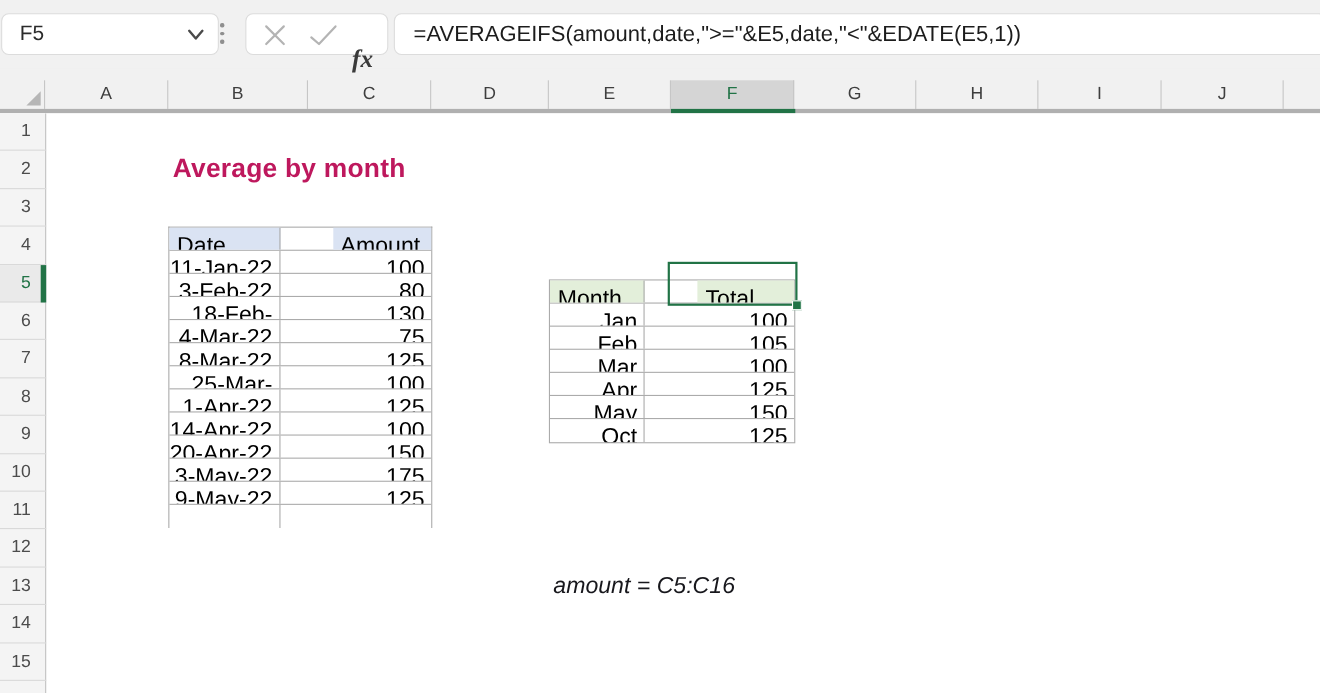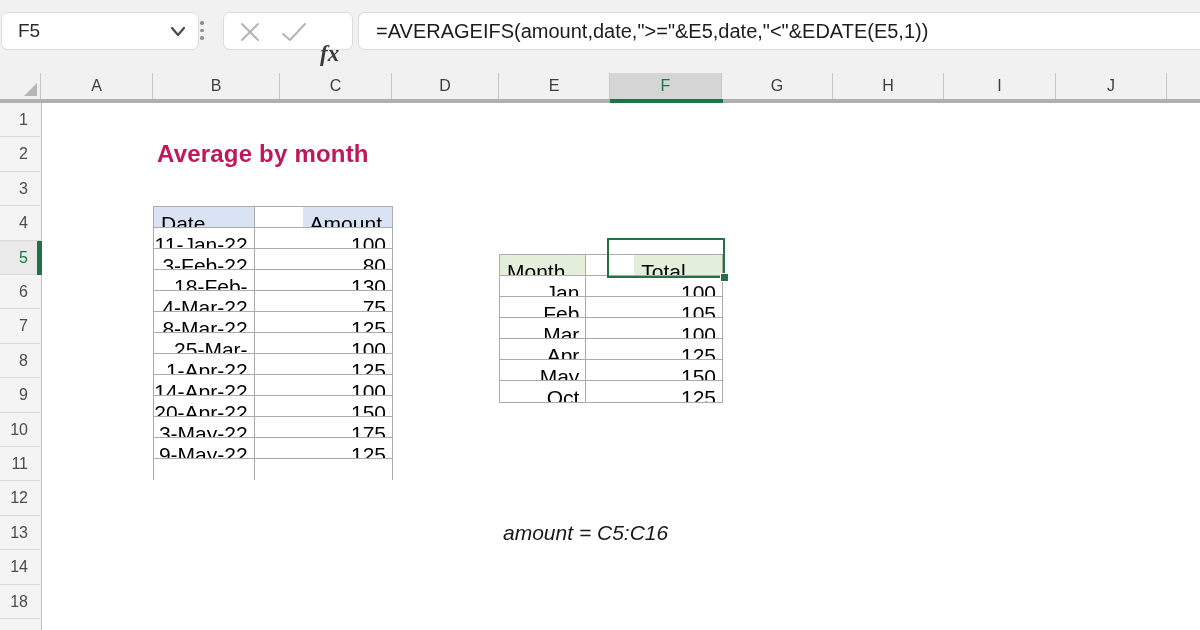--- a/index.html
+++ b/index.html
@@ -127,21 +127,21 @@
   <div class="rowbar" style="top:137.6px"></div>
   <div class="rowh" style="top:172px"><span>6</span></div>
   <div class="rowh" style="top:206.4px"><span>7</span></div>
   <div class="rowh" style="top:240.8px"><span>8</span></div>
   <div class="rowh" style="top:275.2px"><span>9</span></div>
   <div class="rowh" style="top:309.6px"><span>10</span></div>
   <div class="rowh" style="top:344px"><span>11</span></div>
   <div class="rowh" style="top:378.4px"><span>12</span></div>
   <div class="rowh" style="top:412.8px"><span>13</span></div>
   <div class="rowh" style="top:447.2px"><span>14</span></div>
-  <div class="rowh" style="top:481.6px"><span>18</span></div>
+  <div class="rowh" style="top:481.6px"><span>15</span></div>
   <div class="rowh" style="top:516px"></div>
 
   <div class="sheet-title">Average by month</div>
 
   <div class="xtable date-table">
     <div class="xrow">
       <div class="cell c1 hcell">Date</div>
       <div class="cell c2 hcell">Amount</div>
     </div>
     <div class="xrow">

